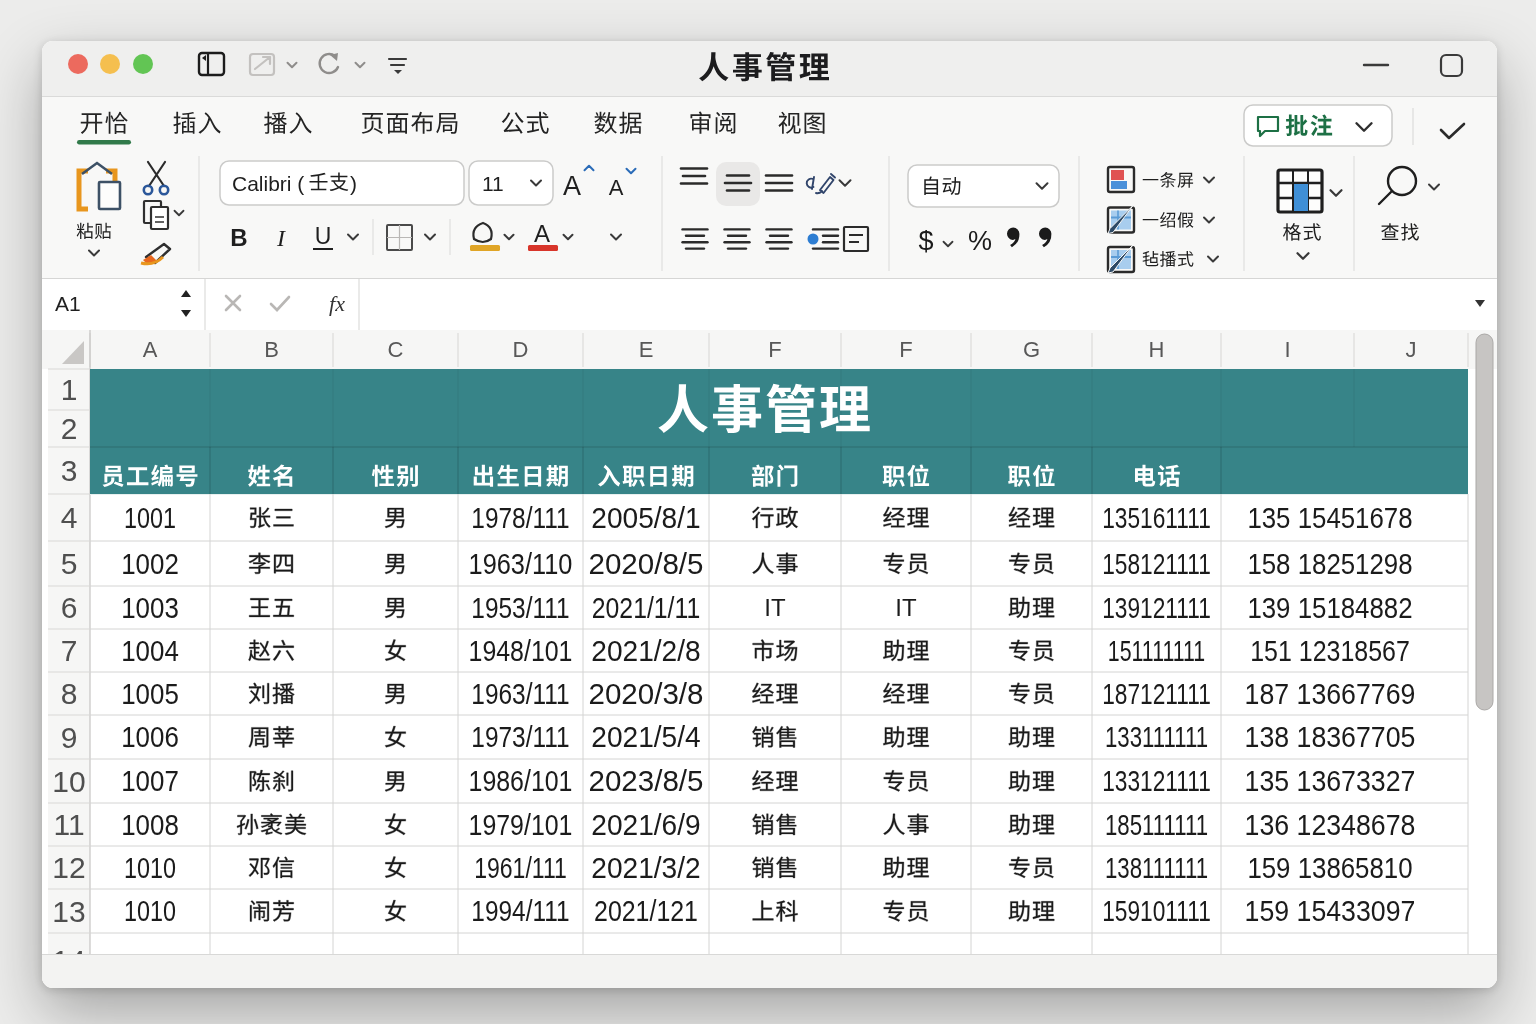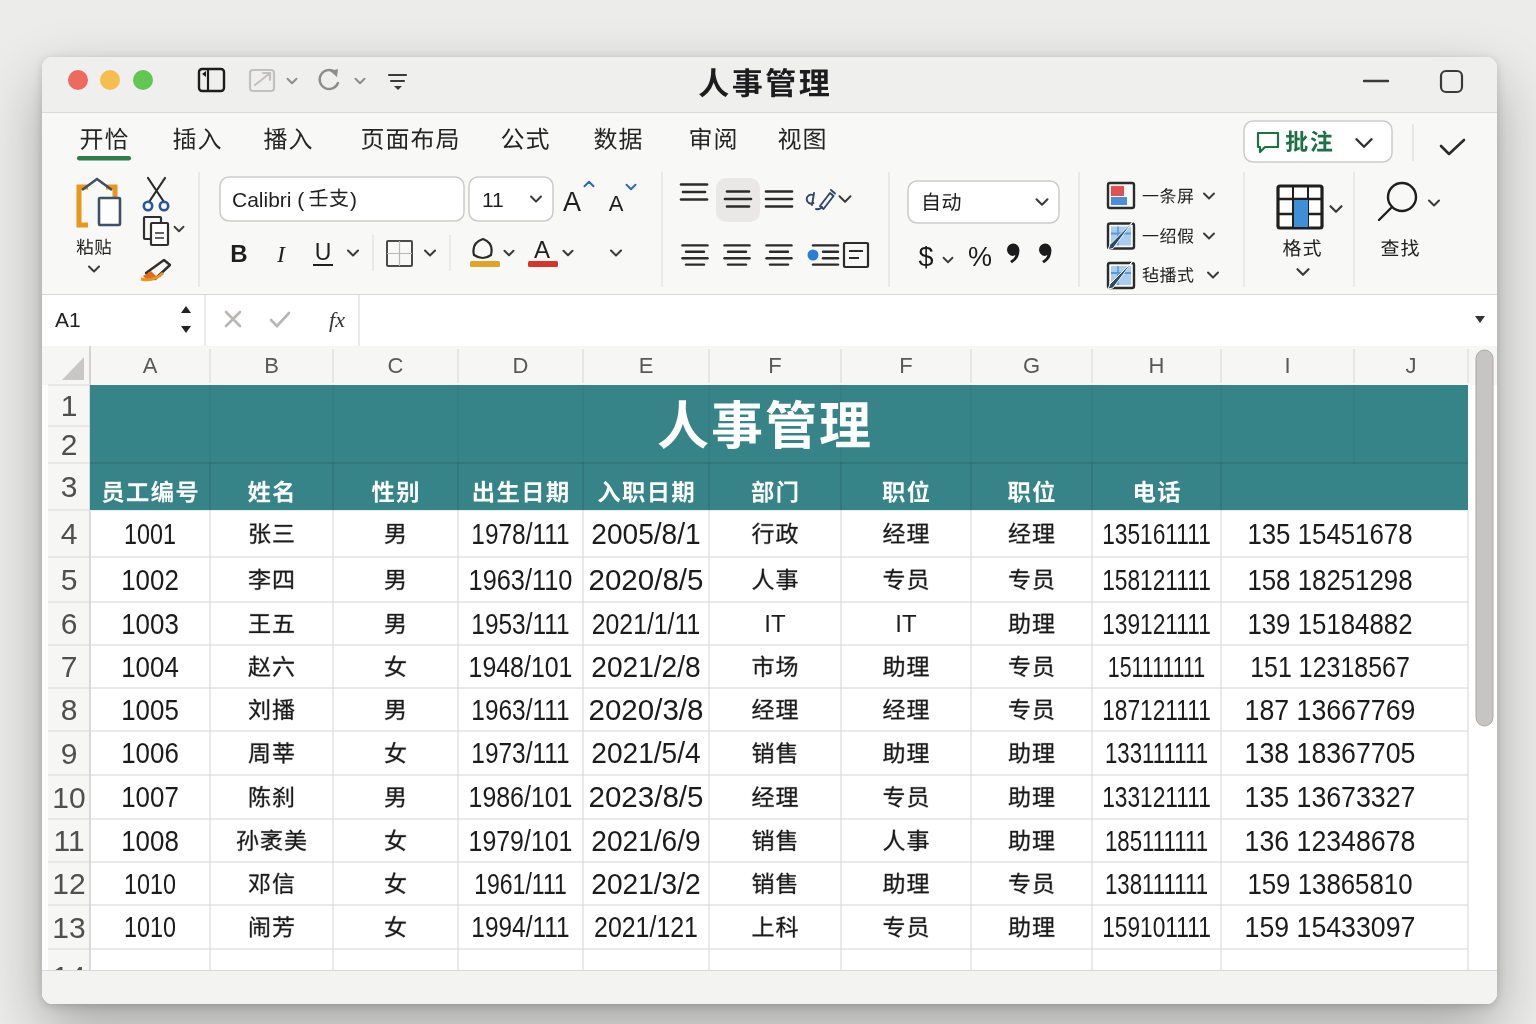--- a/index.html
+++ b/index.html
@@ -1,15 +1,15 @@
 <!DOCTYPE html>
 <html><head><meta charset="utf-8"><style>
 html,body{margin:0;padding:0;width:1536px;height:1024px;overflow:hidden;font-family:"Liberation Sans",sans-serif;}
 body{background:#ececeb;}
-#win{position:absolute;left:42px;top:41px;width:1455px;height:947px;border-radius:11px;overflow:hidden;background:#f8f8f7;box-shadow:0 25px 60px rgba(0,0,0,0.30),0 2px 10px rgba(0,0,0,0.16);margin-top:16px;}
+#win{position:absolute;left:42px;top:41px;width:1455px;height:947px;border-radius:11px;overflow:hidden;background:#f8f8f7;box-shadow:0 25px 60px rgba(0,0,0,0.30),0 2px 10px rgba(0,0,0,0.16);}
 #win svg{position:absolute;left:0;top:0;}
 </style></head><body>
 <div id="win">
     <svg width="1455" height="947" viewBox="0 0 1455 947">
       <defs>
         <path id="g0" d="M421 848C417 678 436 228 28 10C68 -17 107 -56 128 -88C337 35 443 217 498 394C555 221 667 24 890 -82C907 -48 941 -7 978 22C629 178 566 553 552 689C556 751 558 805 559 848Z"></path>
         <path id="g1" d="M131 144V57H435V25C435 7 429 1 410 0C394 0 334 0 286 2C302 -23 320 -65 326 -92C411 -92 465 -91 504 -76C543 -59 557 -34 557 25V57H737V14H859V190H964V281H859V405H557V450H842V649H557V690H941V784H557V850H435V784H61V690H435V649H163V450H435V405H139V324H435V281H38V190H435V144ZM278 573H435V526H278ZM557 573H719V526H557ZM557 324H737V281H557ZM557 190H737V144H557Z"></path>
         <path id="g2" d="M194 439V-91H316V-64H741V-90H860V169H316V215H807V439ZM741 25H316V81H741ZM421 627C430 610 440 590 448 571H74V395H189V481H810V395H932V571H569C559 596 543 625 528 648ZM316 353H690V300H316ZM161 857C134 774 85 687 28 633C57 620 108 595 132 579C161 610 190 651 215 696H251C276 659 301 616 311 587L413 624C404 643 389 670 371 696H495V778H256C264 797 271 816 278 835ZM591 857C572 786 536 714 490 668C517 656 567 631 589 615C609 638 629 665 646 696H685C716 659 747 614 759 584L858 629C849 648 832 672 813 696H952V778H686C694 797 700 817 706 836Z"></path>
         <path id="g3" d="M514 527H617V442H514ZM718 527H816V442H718ZM514 706H617V622H514ZM718 706H816V622H718ZM329 51V-58H975V51H729V146H941V254H729V340H931V807H405V340H606V254H399V146H606V51ZM24 124 51 2C147 33 268 73 379 111L358 225L261 194V394H351V504H261V681H368V792H36V681H146V504H45V394H146V159Z"></path>
         <path id="g4" d="M649 703V418H369V461V703ZM52 418V346H288C274 209 223 75 54 -28C74 -41 101 -66 114 -84C299 33 351 189 365 346H649V-81H726V346H949V418H726V703H918V775H89V703H293V461L292 418Z"></path>

